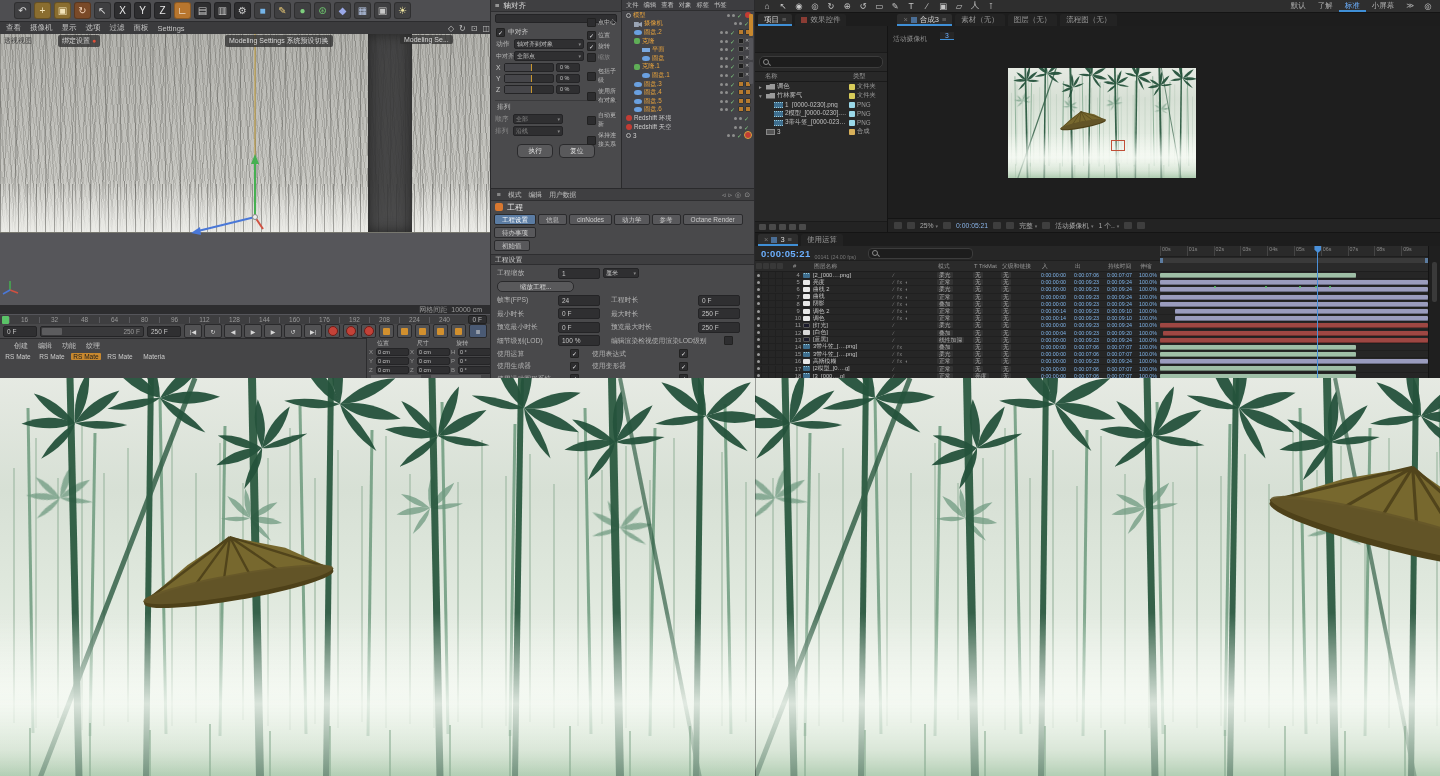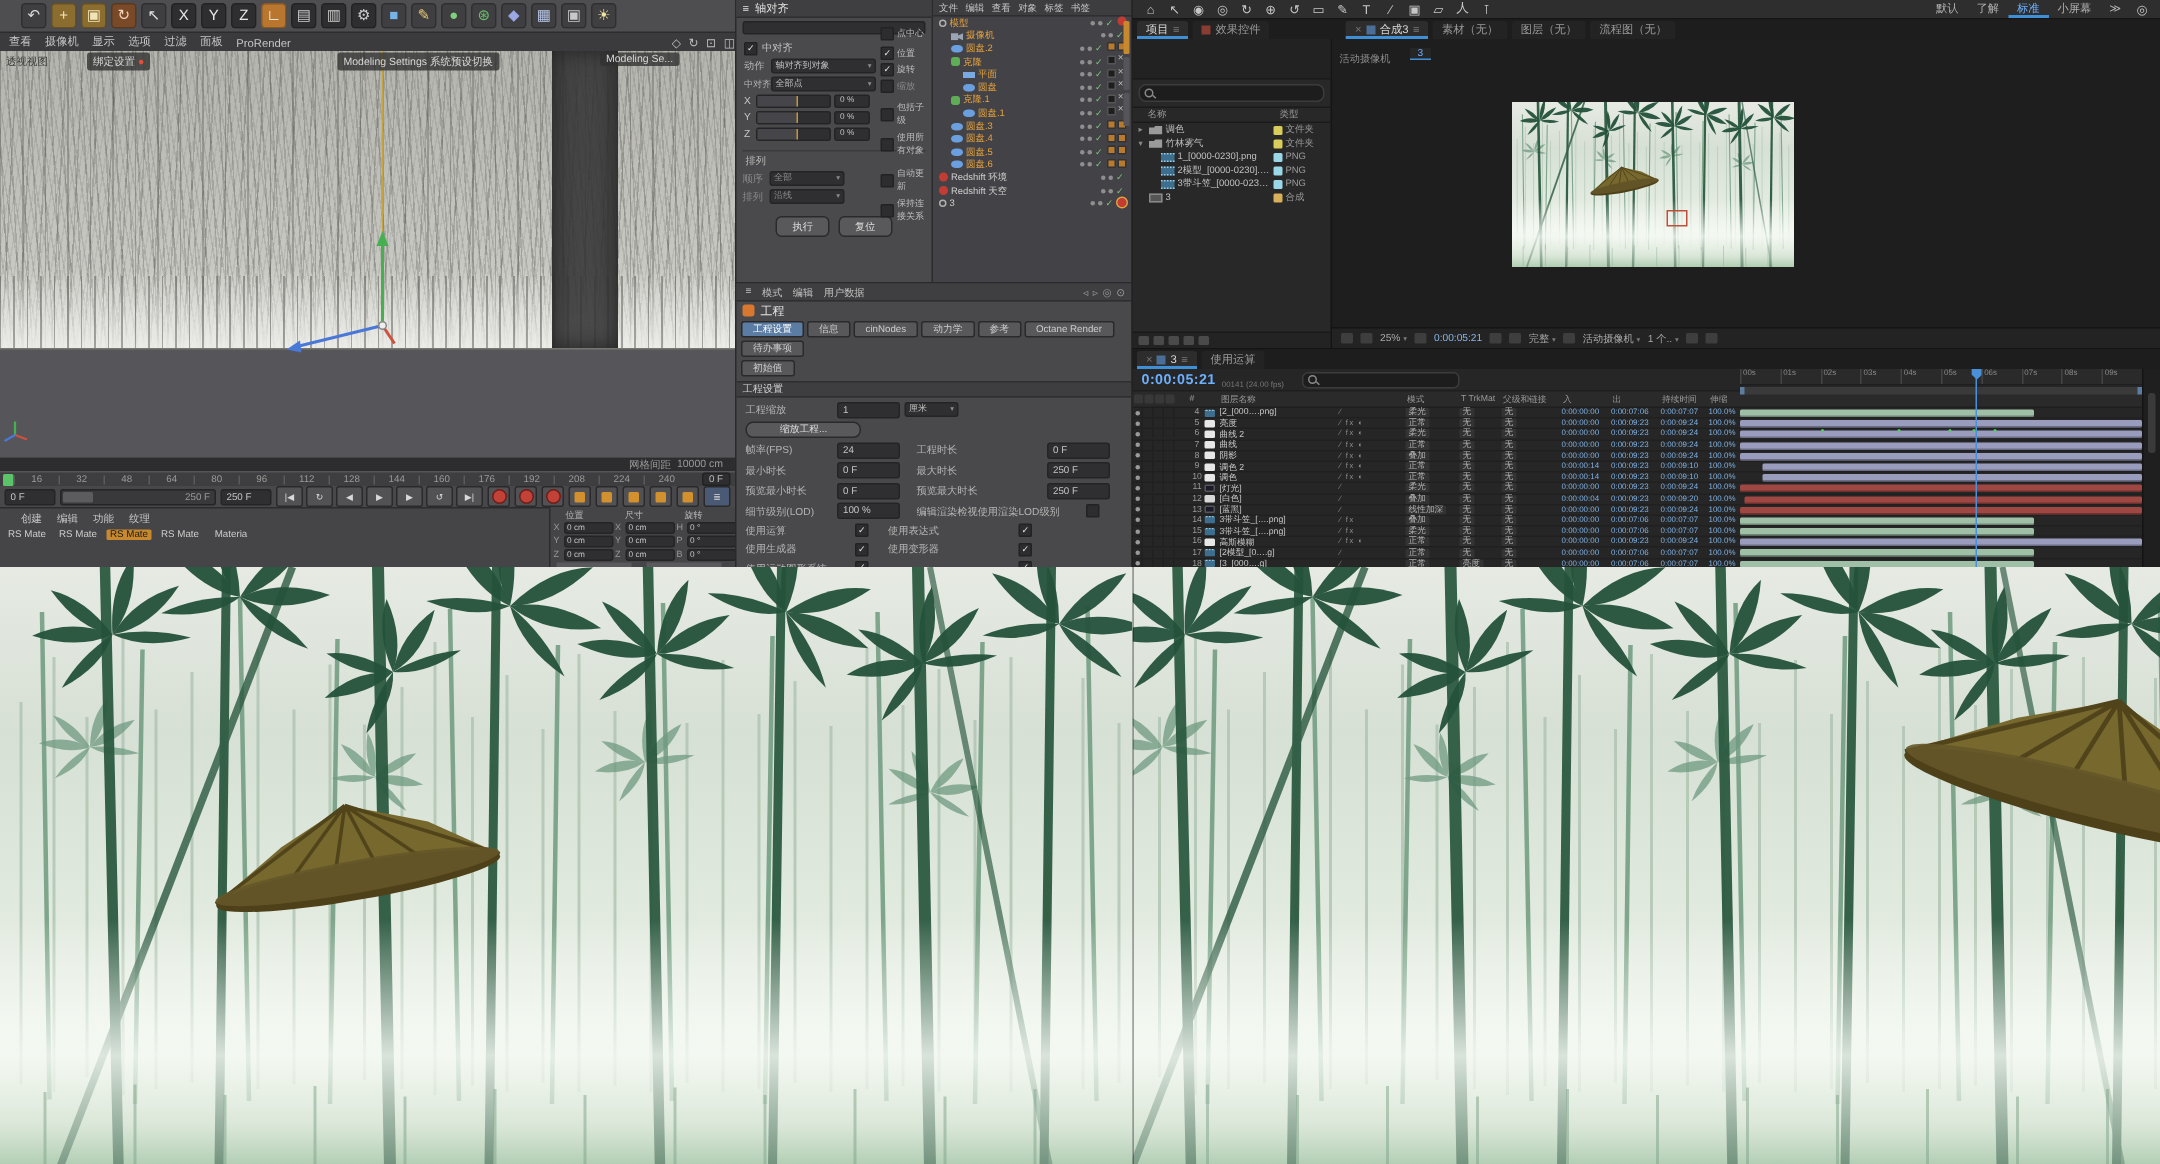--- a/index.html
+++ b/index.html
@@ -423,21 +423,21 @@
 
   <div class="a vp-menu">
     <span class="fx" style="gap:9px">
 
     <span>查看</span>
         <span>摄像机</span>
         <span>显示</span>
         <span>选项</span>
         <span>过滤</span>
         <span>面板</span>
-        <span>ProRender</span>
+        <span>Settings</span>
       </span>
     <span style="margin-left:auto" class="fx">
 
     <span class="vpic">◇</span>
         <span class="vpic">↻</span>
         <span class="vpic">⊡</span>
         <span class="vpic">◫</span>
       </span>
   </div>
 

